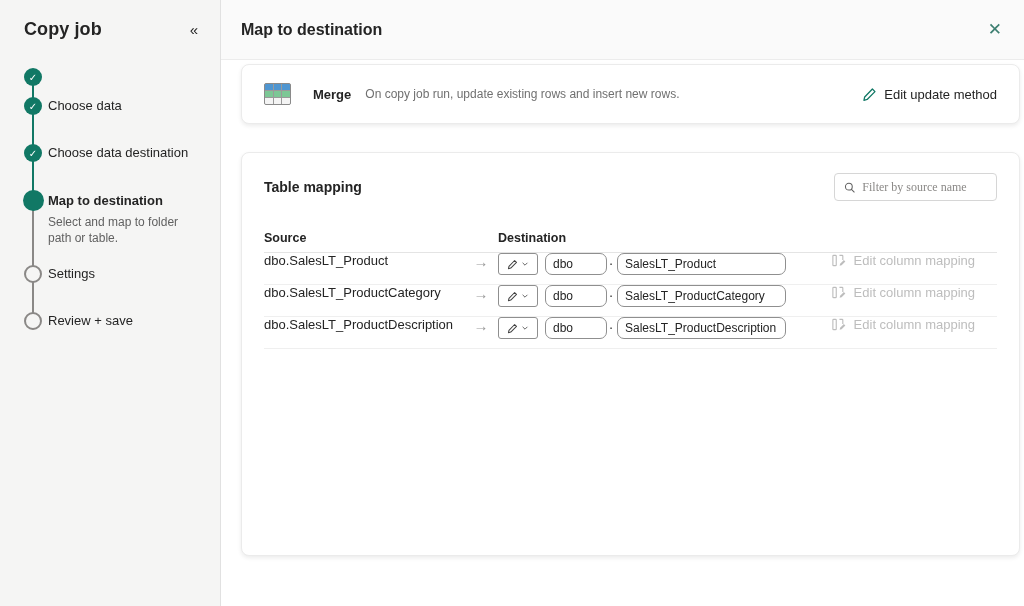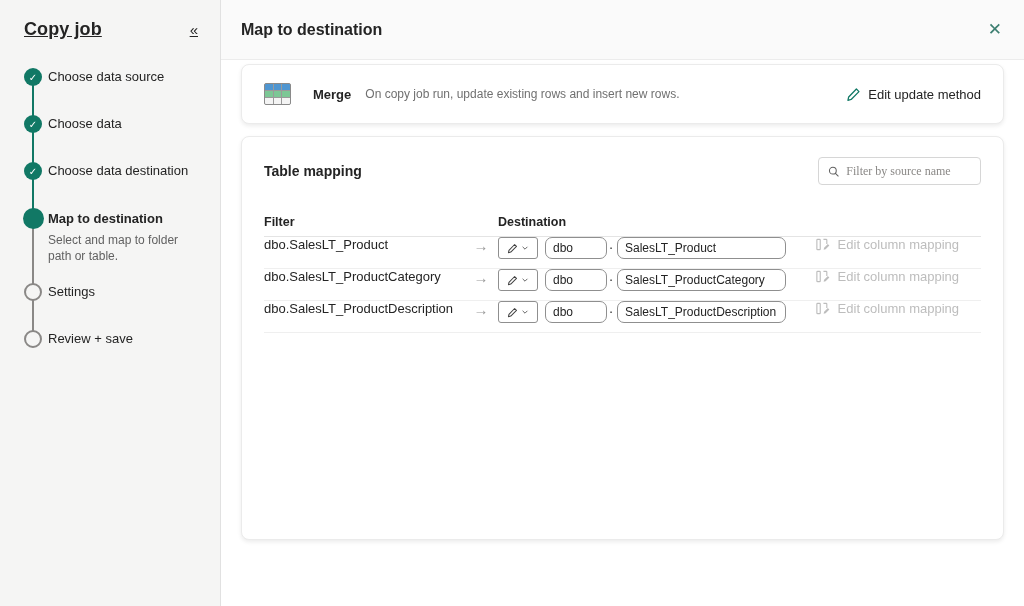--- a/index.html
+++ b/index.html
@@ -3,21 +3,21 @@
 <meta charset="utf-8">
 <style>
   * { margin:0; padding:0; box-sizing:border-box; }
   html,body { width:1024px; height:606px; overflow:hidden;
     font-family:"Liberation Sans","DejaVu Sans",sans-serif; color:#242424; background:#fff; }
   body { display:flex; }
 
   
   .sidebar { width:221px; flex:0 0 221px; background:#f5f5f4; border-right:1px solid #e1e1e1;
     padding-top:19px; height:100%; }
-  .sidebar-header { display:flex; align-items:center; justify-content:space-between; padding:0 22px 0 24px;text-decoration:underline; }
+  .sidebar-header { display:flex; align-items:center; justify-content:space-between; padding:0 22px 0 24px; }
   .sidebar-title { font-size:18px; font-weight:700; letter-spacing:.1px; }
   .collapse-btn { font-size:15px; color:#242424; cursor:pointer; line-height:1; }
 
   .steps { margin-top:28px; list-style:none; }
   .step { position:relative; padding-left:48px; padding-bottom:29px; }
   .step.current { padding-bottom:19px; }
   .step:not(.last)::before { content:""; position:absolute; left:32px; top:10px; bottom:-1px;
     width:2px; background:#8a8886; }
   .step.completed:not(.last)::before { background:#117865; }
   .step-circle { position:absolute; left:24px; top:0; width:18px; height:18px; border-radius:50%;
@@ -29,40 +29,40 @@
   .step.current .step-label { font-weight:700; line-height:19px; }
   .step-desc { font-size:12px; line-height:16px; color:#616161; margin-top:4px; max-width:152px; }
 
   
   .main { flex:1; display:flex; flex-direction:column; min-width:0; }
   .main-header { height:60px; flex:0 0 60px; background:#fafafa; border-bottom:1px solid #ececec;
     display:flex; align-items:center; justify-content:space-between; padding:0 20px; }
   .main-title { font-size:16px; font-weight:700; }
   .close-btn { color:#3d7f71; font-size:17px; line-height:1; cursor:pointer; padding:2px; }
 
-  .content { flex:1; background:#fff; padding:4px 20px 0 20px; }
+  .content { flex:1; background:#fff; padding:4px 4px 0 20px; }
   .card { background:#fff; border:1px solid #ebebeb; border-radius:8px;
     box-shadow:0 2px 4px rgba(0,0,0,.08); }
 
   
   .card-merge { height:60px; display:flex; align-items:center; padding:0 22px; }
   .tbl-icon { width:27px; height:22px; border:1px solid #8a8a8a; border-radius:2px;
     display:grid; grid-template-columns:1fr 1fr 1fr; grid-template-rows:1fr 1fr 1fr; gap:1px;
     background:#9a9a9a; overflow:hidden; flex:0 0 27px; }
   .tbl-icon span.c-blue { background:#4f96d1; }
   .tbl-icon span.c-green { background:#7cc795; }
   .tbl-icon span.c-white { background:#f4f4f4; }
   .merge-name { font-size:13px; font-weight:700; margin-left:22px; }
   .merge-desc { font-size:12px; color:#707070; margin-left:14px; }
   .edit-method-btn { margin-left:auto; display:flex; align-items:center; gap:7px; font-size:13px;
     color:#242424; cursor:pointer;text-align:center; }
   .icon-svg { display:block; }
 
   
-  .card-mapping { margin-top:12px; height:404px; padding:20px 22px; }
+  .card-mapping { margin-top:28px; height:404px; padding:20px 22px; }
   .mapping-head { display:flex; align-items:center; justify-content:space-between; }
   .mapping-title { font-size:14px; font-weight:700; }
   .filter-box { display:flex; align-items:center; gap:7px; width:163px; height:28px;
     border:1px solid #d6d6d6; border-radius:4px; background:#fff; padding:0 9px; }
   .filter-box input { border:0; outline:0; width:100%; font-size:12px; color:#0f172a; background:transparent;
     font-family:Liberation Serif, serif; }
   .filter-box input::placeholder { color:#8a8886; }
 
   .map-table { margin-top:22px; }
   .thead { display:flex; align-items:center; height:30px; border-bottom:1px solid #e4e4e4;
@@ -96,21 +96,20 @@
 <aside class="sidebar">
   <div class="sidebar-header">
     <span class="sidebar-title">Copy job</span>
     <span class="collapse-btn">«</span>
   </div>
   <ul class="steps">
   <li class="step completed">
     <span class="step-circle">
       <span class="step-check">✓</span>
     </span>
-    <div class="step-label">Choose data source</div>
 
   </li>
 
   <li class="step completed">
     <span class="step-circle">
       <span class="step-check">✓</span>
     </span>
     <div class="step-label">Choose data</div>
 
   </li>
@@ -187,21 +186,21 @@
           <svg class="icon-svg" width="13" height="13" viewBox="0 0 14 14">
             <circle cx="6" cy="6" r="4.2" fill="none" stroke="#616161" stroke-width="1.3"></circle>
             <line x1="9.2" y1="9.2" x2="12.6" y2="12.6" stroke="#616161" stroke-width="1.3" stroke-linecap="round"></line>
           </svg>
           <input type="text" placeholder="Filter by source name" style="">
         </span>
       </div>
 
       <div class="map-table">
         <div class="thead">
-          <span class="col-src">Filter</span>
+          <span class="col-src">Source</span>
           <span class="col-arrow"></span>
           <span>Destination</span>
         </div>
         <div>
   <div class="mrow">
     <span class="src-name">dbo.SalesLT_Product</span>
     <span class="arrow-cell">→</span>
     <span class="dd-btn">
       <svg class="icon-svg" width="11" height="11" viewBox="0 0 14 14">
         <path d="M9.7 1.9l2.4 2.4L4.8 11.6l-3 .8.7-3.1z" fill="none" stroke="#424242" stroke-width="1.3" stroke-linejoin="round"></path>

